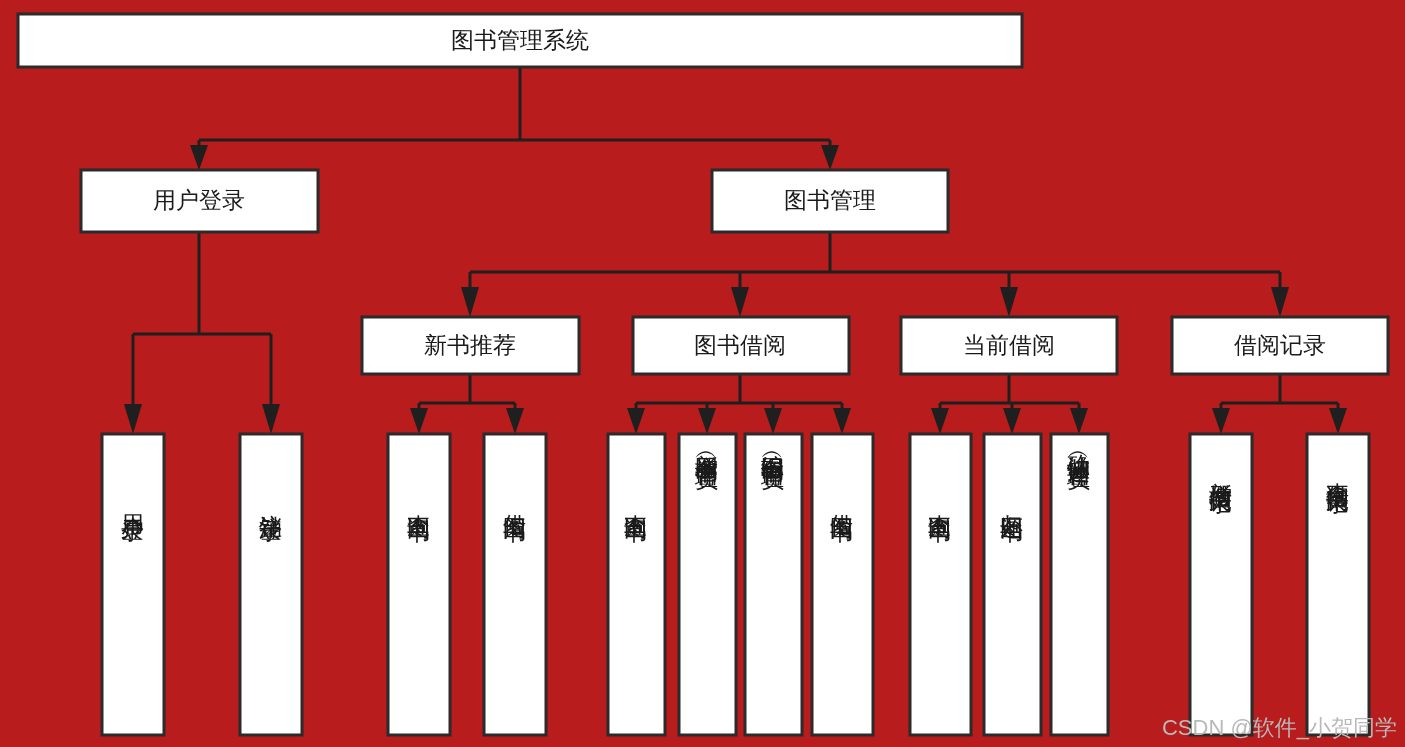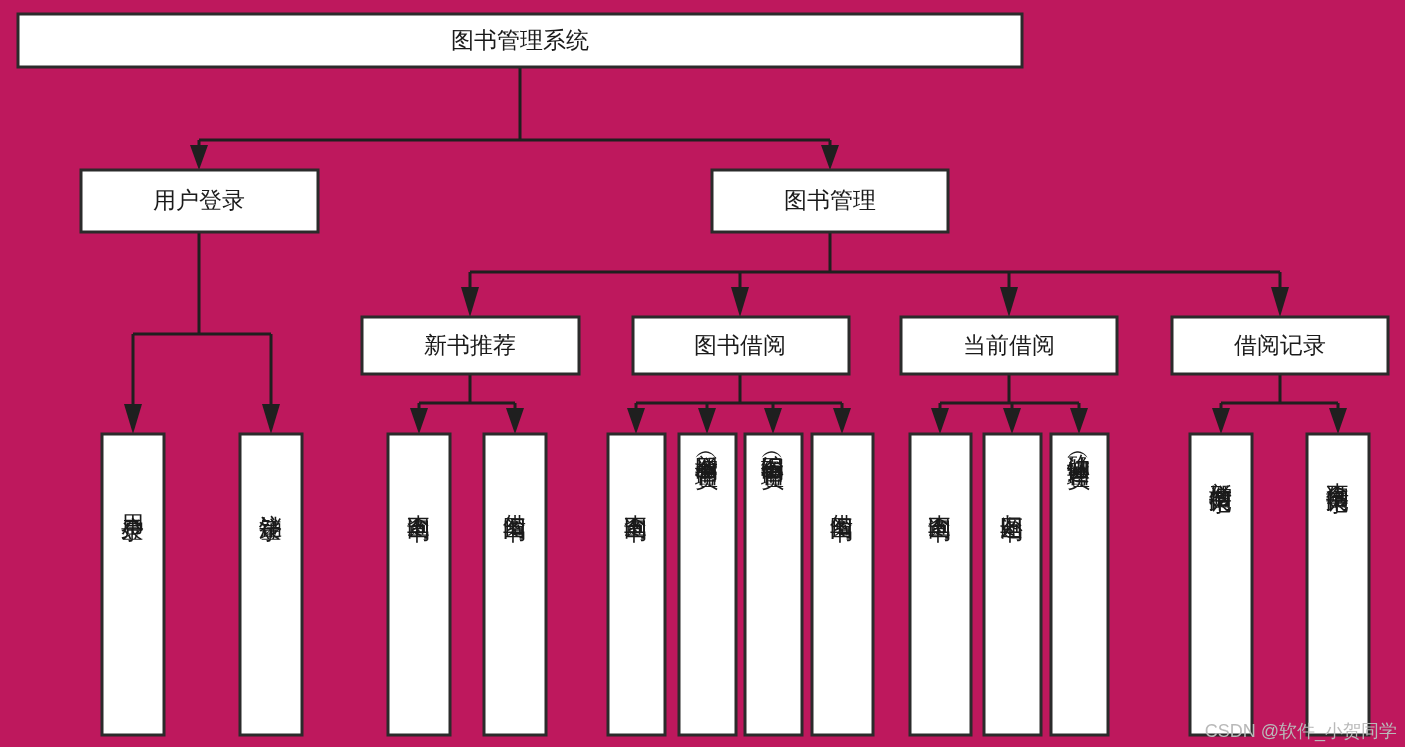--- a/index.html
+++ b/index.html
@@ -8,21 +8,21 @@
     padding: 0;
     background: #ffffff;
   }
   body {
     font-family: "Liberation Sans", "DejaVu Sans", sans-serif;
   }
   #diagram-root {
     position: relative;
     width: 1405px;
     height: 747px;
-    background: #be185d;
+    background: #b91c1c;
     overflow: hidden;
   }
   svg#flow-svg {
     position: absolute;
     left: 0;
     top: 0;
     width: 1405px;
     height: 747px;
     display: block;
   }
@@ -55,21 +55,21 @@
     writing-mode: vertical-rl;
     text-orientation: upright;
     text-anchor: middle;
     letter-spacing: 2px;
   }
   .watermark-text {
     position: absolute;
     right: 8px;
     bottom: 4px;
     font-family: "Liberation Sans", "DejaVu Sans", sans-serif;
-    font-size: 18px;
+    font-size: 22px;
     color: #b9b9b9;
     white-space: nowrap;
     user-select: none;
     pointer-events: none;
   }
 </style>
 </head>
 <body>
 
 <div id="diagram-root">

